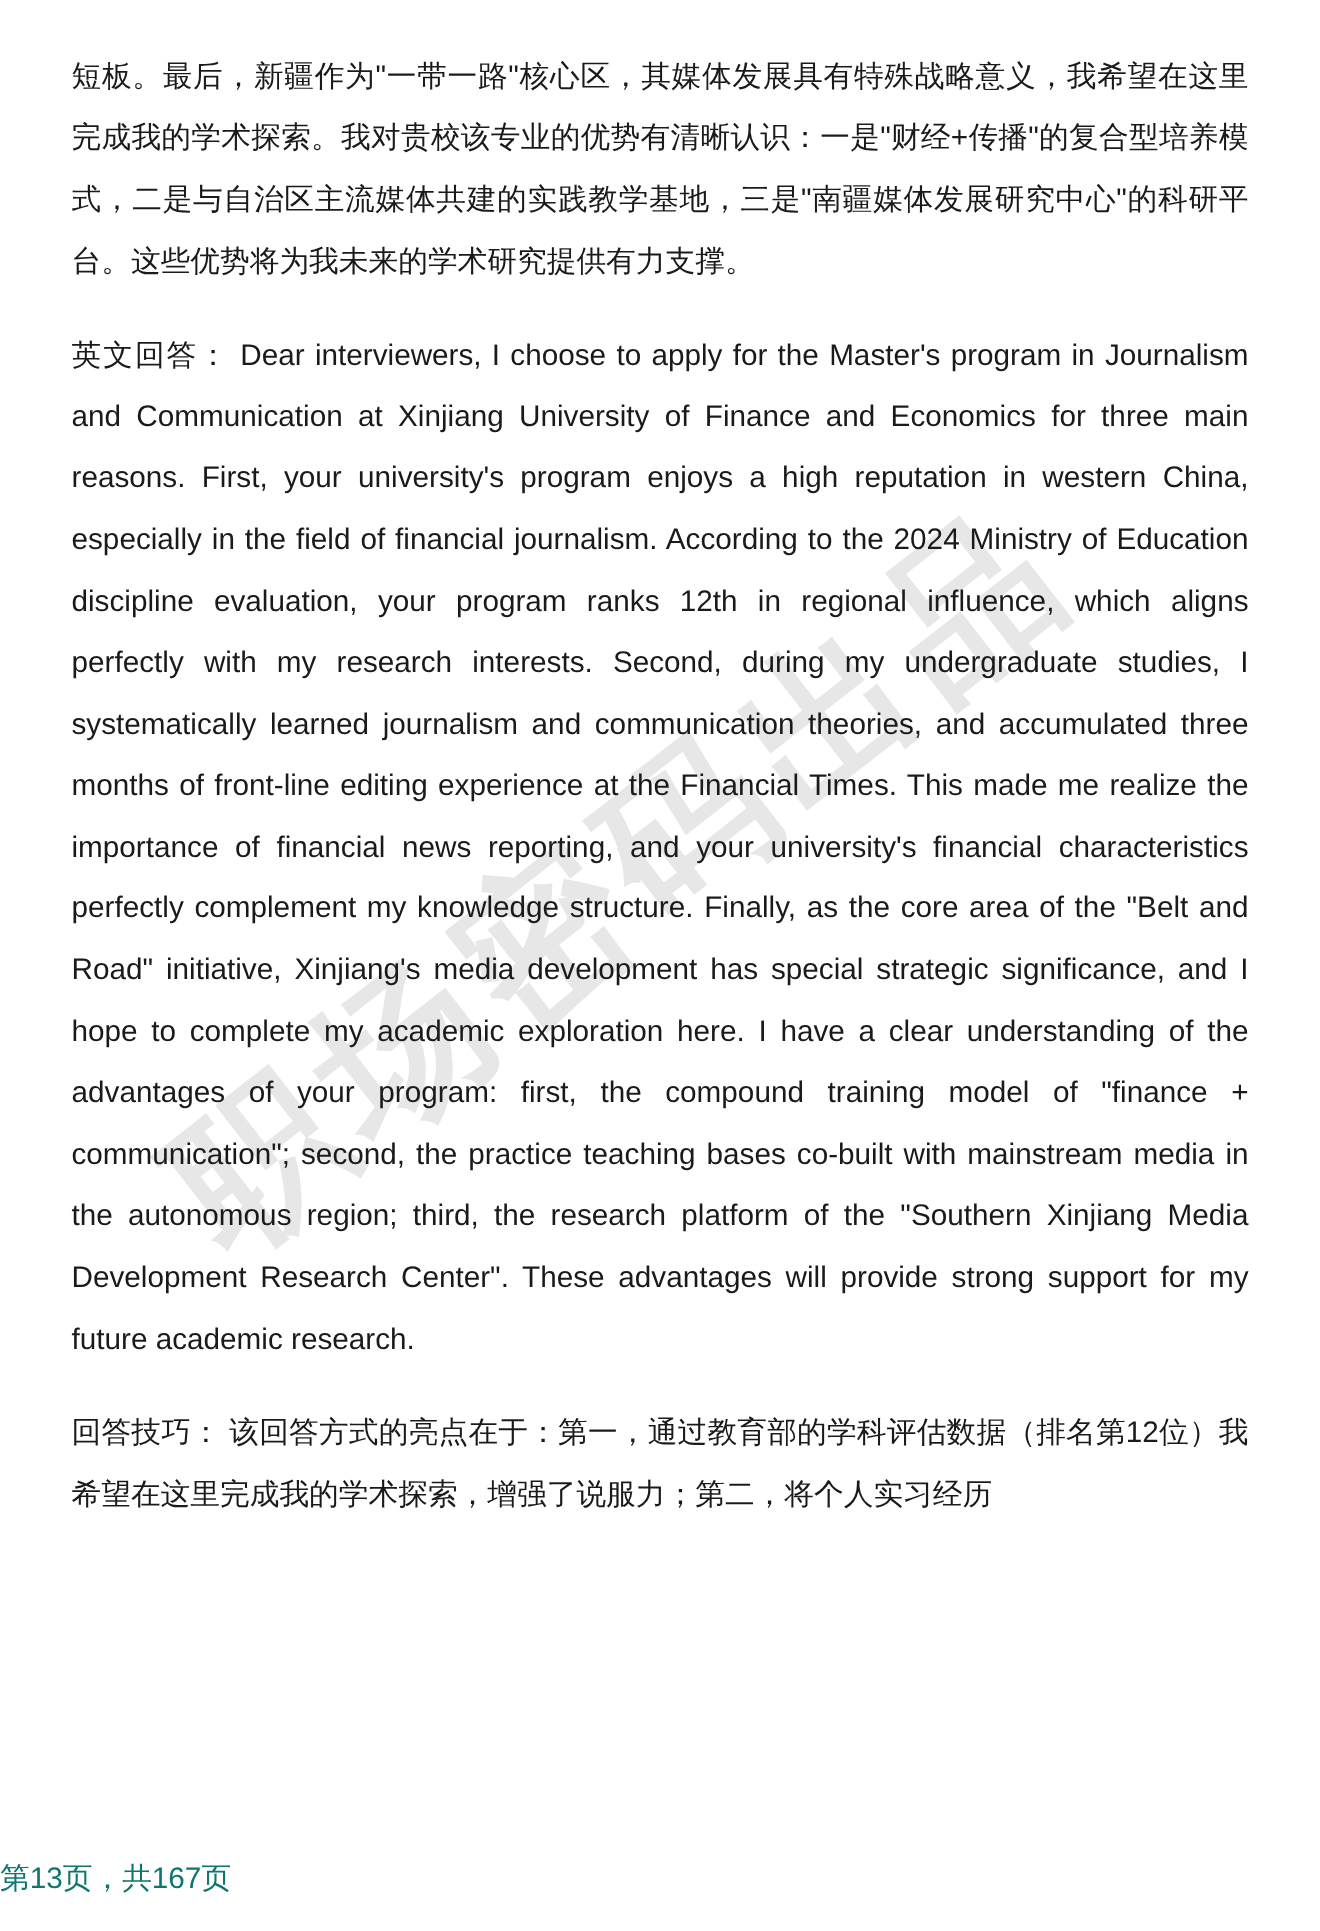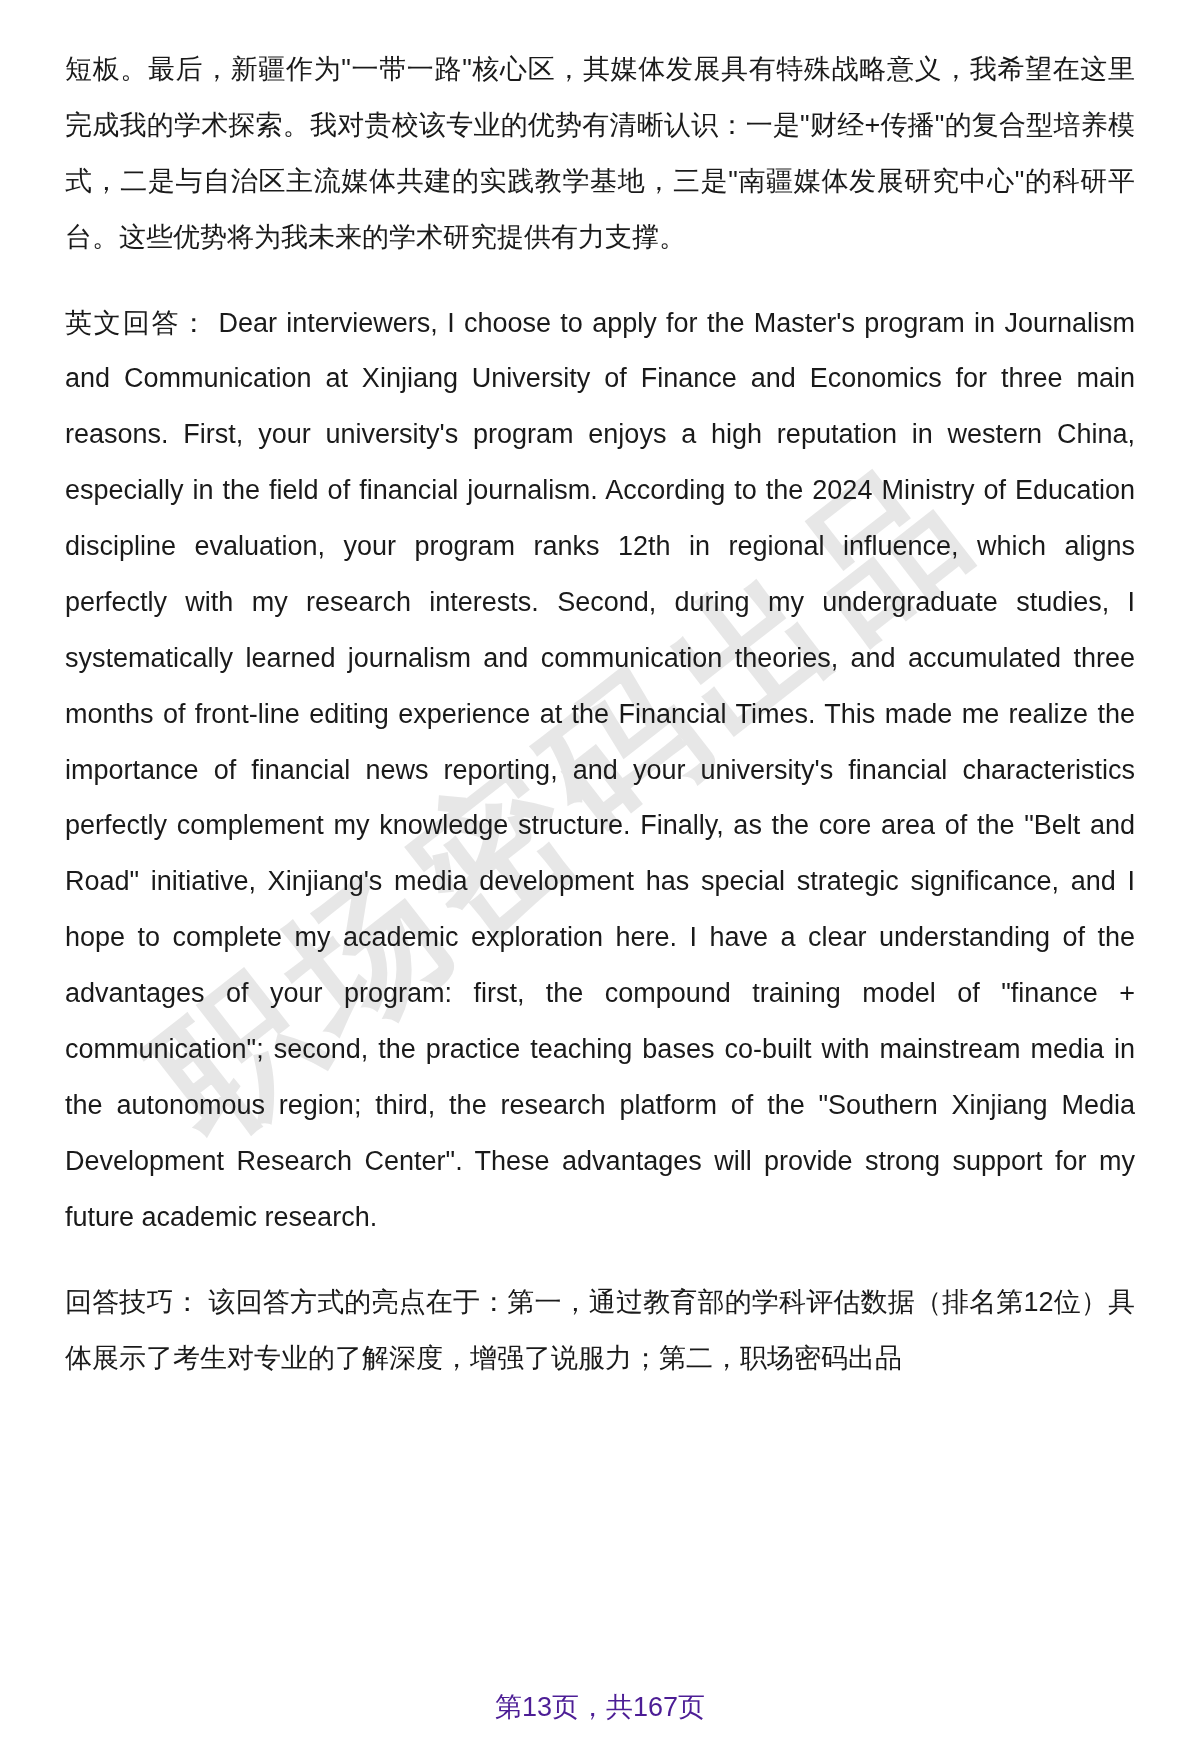--- a/index.html
+++ b/index.html
@@ -41,36 +41,35 @@
     white-space: nowrap;
     z-index: 1;
     pointer-events: none;
     user-select: none;
   }
   .footer {
     position: absolute;
     left: 0;
     bottom: 30px;
     width: 100%;
-    text-align: center;
     font-size: 27px;
-    color: #4c1d95;
+    color: #0f766e;
     z-index: 2;
   }
 </style>
 </head>
 <body>
 
 <div class="page">
 
   <div class="watermark">职场密码出品</div>
 
   <div class="content">
     <p class="para">短板。最后，新疆作为"一带一路"核心区，其媒体发展具有特殊战略意义，我希望在这里完成我的学术探索。我对贵校该专业的优势有清晰认识：一是"财经+传播"的复合型培养模式，二是与自治区主流媒体共建的实践教学基地，三是"南疆媒体发展研究中心"的科研平台。这些优势将为我未来的学术研究提供有力支撑。</p>
 
     <p class="para">英文回答： Dear interviewers, I choose to apply for the Master's program in Journalism and Communication at Xinjiang University of Finance and Economics for three main reasons. First, your university's program enjoys a high reputation in western China, especially in the field of financial journalism. According to the 2024 Ministry of Education discipline evaluation, your program ranks 12th in regional influence, which aligns perfectly with my research interests. Second, during my undergraduate studies, I systematically learned journalism and communication theories, and accumulated three months of front-line editing experience at the Financial Times. This made me realize the importance of financial news reporting, and your university's financial characteristics perfectly complement my knowledge structure. Finally, as the core area of the "Belt and Road" initiative, Xinjiang's media development has special strategic significance, and I hope to complete my academic exploration here. I have a clear understanding of the advantages of your program: first, the compound training model of "finance + communication"; second, the practice teaching bases co-built with mainstream media in the autonomous region; third, the research platform of the "Southern Xinjiang Media Development Research Center". These advantages will provide strong support for my future academic research.</p>
 
-    <p class="para">回答技巧： 该回答方式的亮点在于：第一，通过教育部的学科评估数据（排名第12位）具体展示了考生对专业的了解深度，增强了说服力；第二，职场密码出品</p>
+    <p class="para">回答技巧： 该回答方式的亮点在于：第一，通过教育部的学科评估数据（排名第12位）我希望在这里完成我的学术探索，增强了说服力；第二，将个人实习经历</p>
   </div>
 
   <div class="footer">第13页，共167页</div>
 
 </div>
 
 </body></html>

